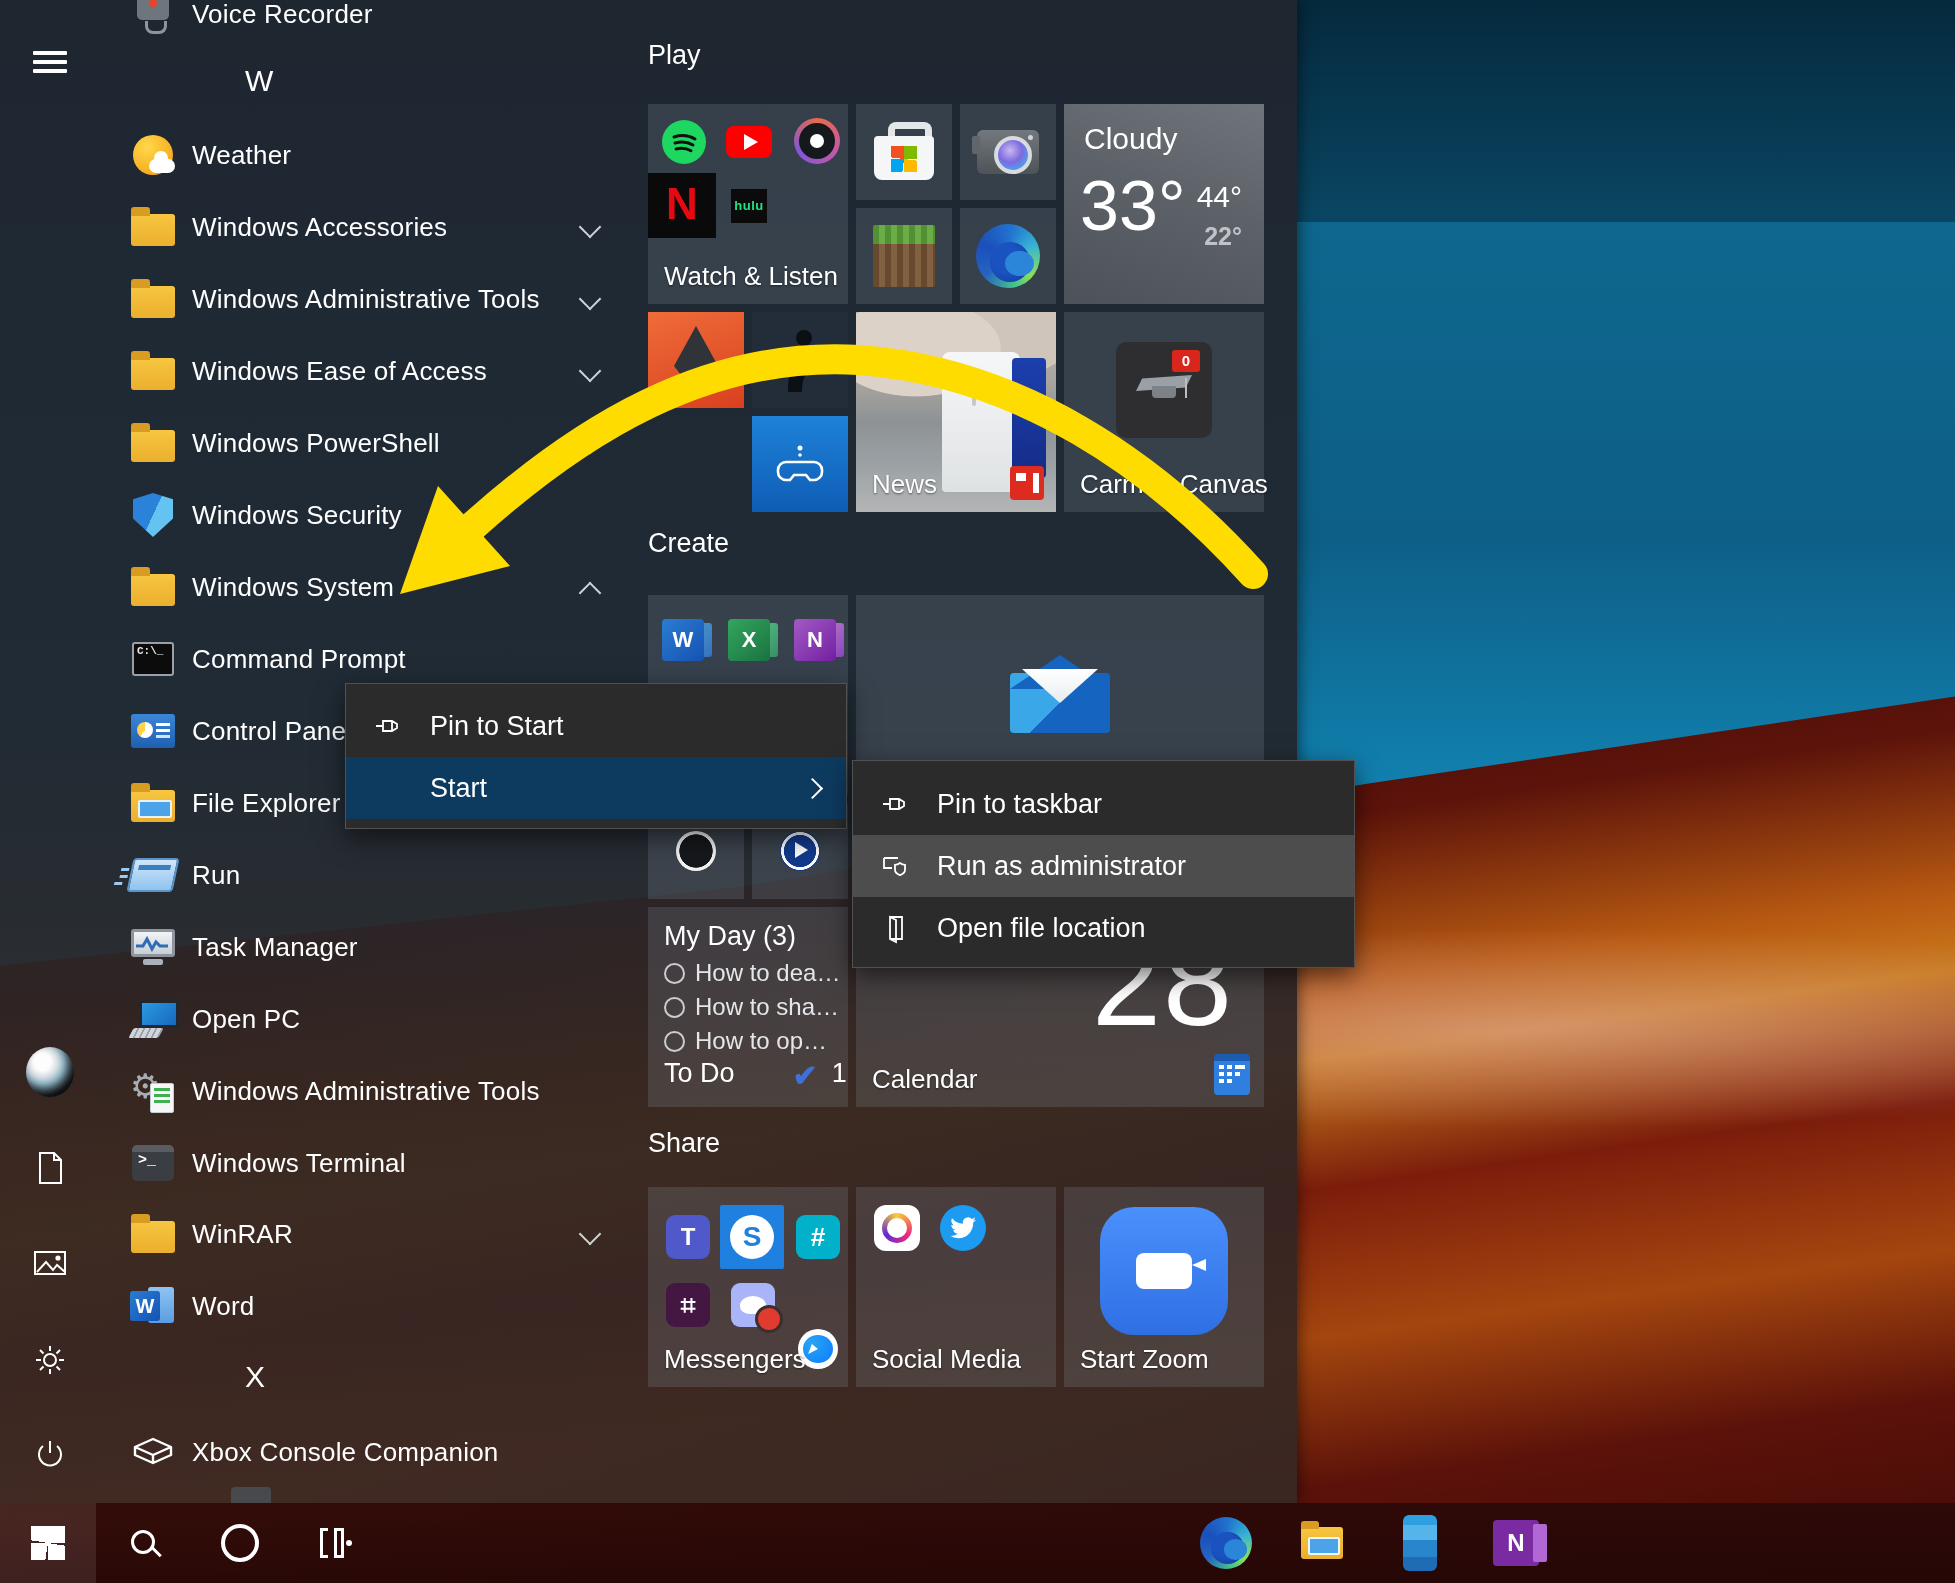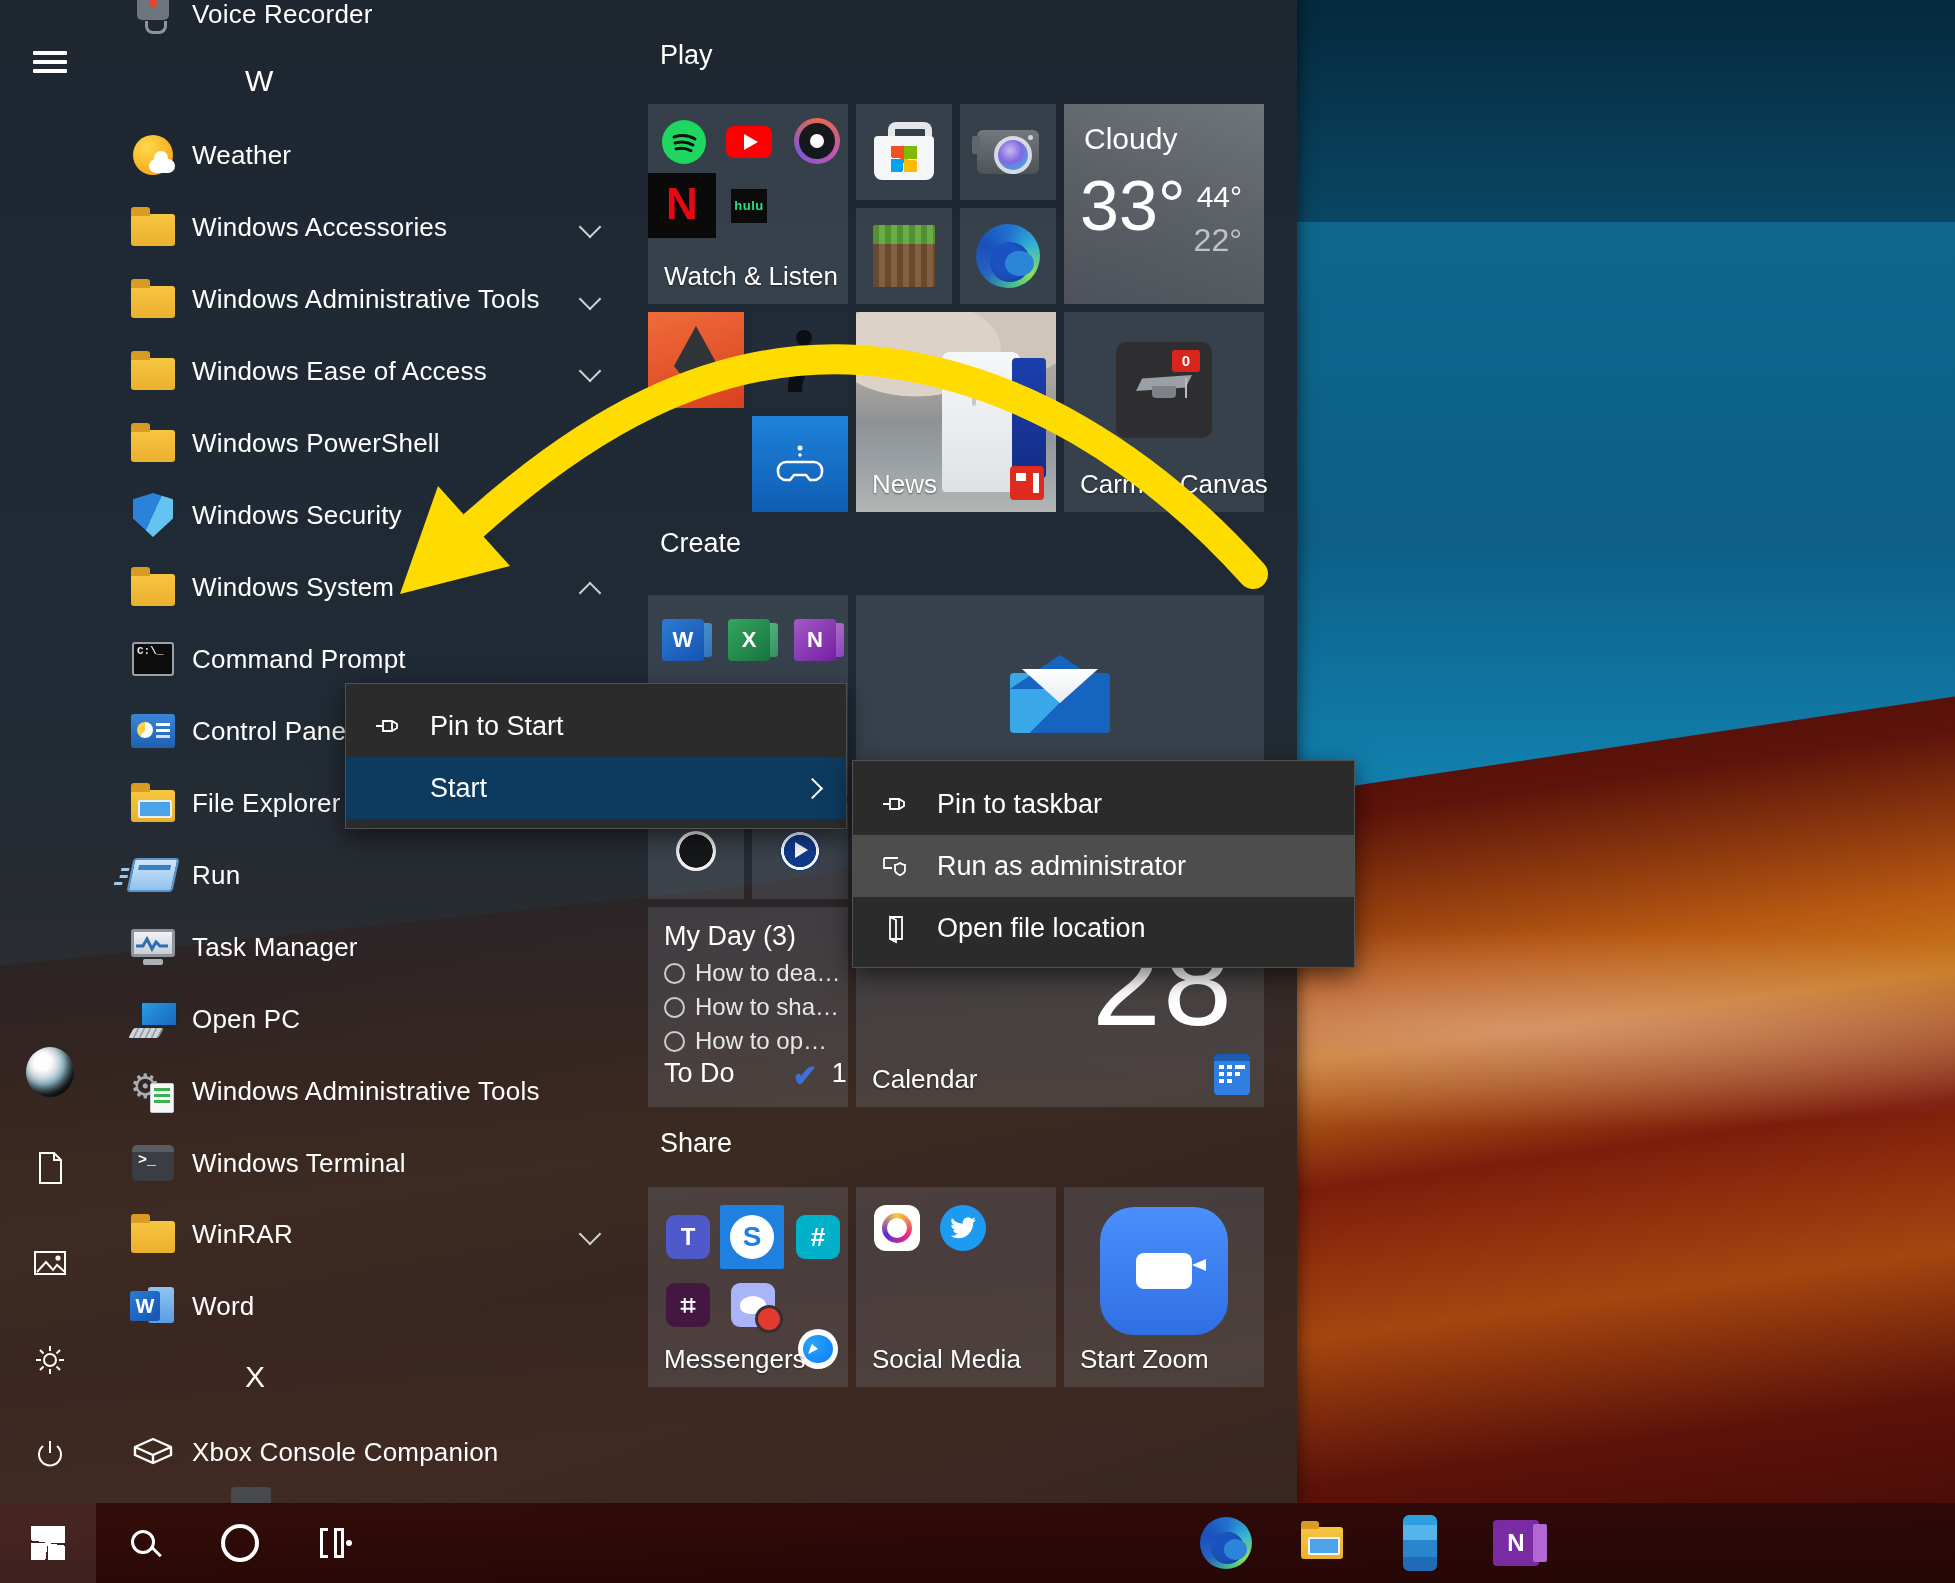--- a/index.html
+++ b/index.html
@@ -70,21 +70,21 @@
   .vrec .b{position:absolute;top:0;left:2px;width:32px;height:26px;background:#6f757c;border-radius:5px;}
   .vrec .d{position:absolute;top:5px;left:14px;width:8px;height:8px;border-radius:50%;background:#e8442c;}
   .vrec .s{position:absolute;bottom:0;left:10px;width:16px;height:10px;border:3px solid #8d949c;border-top:none;border-radius:0 0 8px 8px;}
   .weathic{width:44px;height:40px;position:relative;}
   .weathic .sun{position:absolute;left:2px;top:0;width:40px;height:40px;border-radius:50%;background:radial-gradient(circle at 35% 30%,#ffd84a,#f59a10);}
   .weathic .cl{position:absolute;right:0;bottom:2px;width:26px;height:14px;background:#fff;border-radius:10px;}
   .weathic .cl:before{content:"";position:absolute;left:5px;top:-8px;width:14px;height:14px;background:#fff;border-radius:50%;}
   .sliver{position:absolute;left:131px;top:1487px;width:40px;height:16px;background:#4a4f55;border-radius:4px 4px 0 0;opacity:.85;}
   
   .tilezone{position:absolute;left:0;top:0;}
-  .gheader{position:absolute;font-size:27px;font-weight:400;cursor:pointer;margin-left:12px;}
+  .gheader{position:absolute;font-size:27px;font-weight:400;cursor:pointer;}
   .tile{position:absolute;background:rgba(135,148,165,.22);cursor:pointer;box-sizing:border-box;}
   .tlabel{position:absolute;left:16px;bottom:12px;font-size:26px;font-weight:400;text-shadow:0 1px 2px rgba(0,0,0,.5);white-space:nowrap;}
   .cicon{position:absolute;display:flex;align-items:center;justify-content:center;}
   
   .spotify{width:44px;height:44px;border-radius:50%;background:#1ed760;}
   .spotify svg{width:44px;height:44px;}
   .yt{width:46px;height:32px;background:#f00;border-radius:8px;position:relative;}
   .yt:before{content:"";position:absolute;left:18px;top:8px;border-left:14px solid #fff;border-top:8px solid transparent;border-bottom:8px solid transparent;}
   .ytm{width:46px;height:46px;border-radius:50%;background:conic-gradient(#e86a4a,#c457a8,#7e57d8,#e86a4a);position:relative;}
   .ytm:before{content:"";position:absolute;inset:5px;border-radius:50%;background:#15191e;}
@@ -177,21 +177,21 @@
   .twitter{width:46px;height:46px;border-radius:50%;background:#1d9bf0;display:flex;align-items:center;justify-content:center;}
   .twitter svg{width:26px;height:22px;fill:#fff;}
   .zoomic{width:128px;height:128px;border-radius:34px;background:linear-gradient(#4a90fc,#2f6fe4);display:flex;align-items:center;justify-content:center;}
   .zoomic .cam{width:56px;height:36px;background:#fff;border-radius:8px;position:relative;}
   .zoomic .cam:after{content:"";position:absolute;right:-14px;top:6px;border-left:0;border-right:16px solid #fff;border-top:6px solid transparent;border-bottom:6px solid transparent;width:0;height:0;border-right-width:14px;}
   
   .weathertile{background:linear-gradient(200deg,#70757c 0%,#5d6269 45%,#4d525a 100%) !important;}
   .wt-status{position:absolute;left:20px;top:18px;font-size:30px;font-weight:400;}
   .wt-temp{position:absolute;left:16px;top:62px;font-size:70px;font-weight:300;}
   .wt-hi{position:absolute;right:22px;top:76px;font-size:30px;}
-  .wt-lo{position:absolute;right:22px;top:118px;font-size:32px;color:#bfc3c8;}
+  .wt-lo{position:absolute;right:22px;top:118px;font-size:25px;color:#bfc3c8;font-weight:bold;}
   
   .menu{position:absolute;background:#2b2b2b;border:1px solid rgba(255,255,255,.18);box-sizing:border-box;z-index:40;box-shadow:0 8px 24px rgba(0,0,0,.55);}
   .menu1{left:345px;top:683px;width:502px;height:146px;padding-top:11px;}
   .menu2{left:852px;top:760px;width:503px;height:208px;padding-top:12px;}
   .mitem{position:relative;height:62px;display:flex;align-items:center;cursor:pointer;font-size:27px;}
   .mitem .mic{width:34px;height:34px;margin-left:26px;flex:none;display:flex;align-items:center;justify-content:center;}
   .mitem .mtxt{margin-left:24px;white-space:nowrap;}
   .mitem.sel-blue{background:#0d3a5f;}
   .mitem.sel-grey{background:#4d4d4d;}
   .mitem .marrow{position:absolute;right:26px;width:13px;height:13px;border-right:2.5px solid #fff;border-top:2.5px solid #fff;transform:rotate(45deg);}

